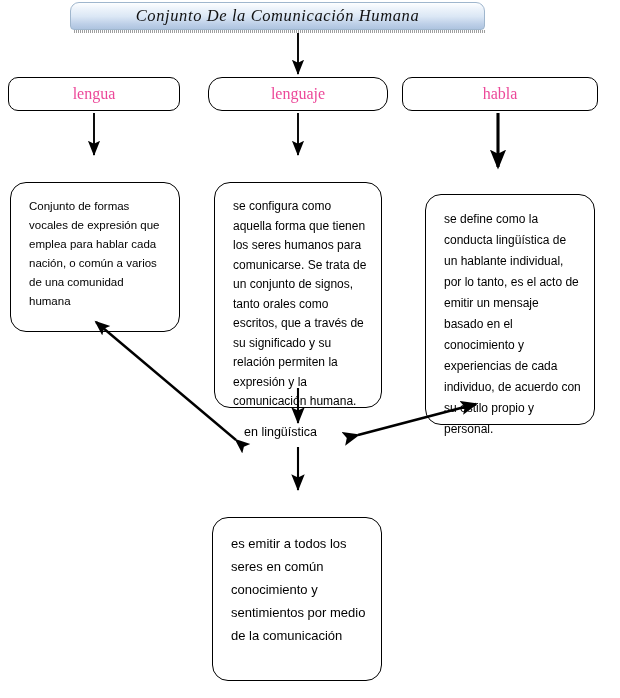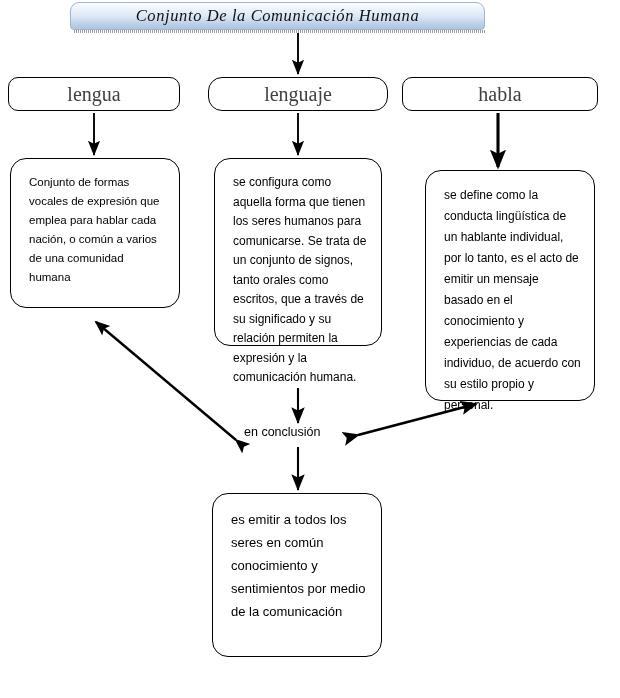--- a/index.html
+++ b/index.html
@@ -77,45 +77,46 @@
     box-sizing: border-box;
   }
   .head-node {
     border-radius: 10px;
     display: flex;
     align-items: center;
     justify-content: center;
   }
   .head-label {
     font-family: "Liberation Serif", serif;
-    font-size: 20px;
-    color: #404040;
+    font-size: 16px;
+    color: #ec4899;
   }
   .text-node {
     border-radius: 16px;
     padding: 14px 13px 10px 18px;
+    margin-top: 24px;
   }
   .body-text {
     font-family: "Liberation Sans", sans-serif;
     font-size: 11.5px;
     line-height: 19px;
     color: #000000;
     white-space: pre-line;
   }
 
   
   #head-lengua   { left: 8px;   top: 77px;  width: 172px; height: 34px; }
   #head-lenguaje { left: 208px; top: 77px;  width: 180px; height: 34px; border-radius: 14px; }
   #head-habla    { left: 402px; top: 77px;  width: 196px; height: 34px; }
 
   #box-lengua {
     left: 10px; top: 158px; width: 170px; height: 150px;
   }
   #box-lenguaje {
-    left: 214px; top: 158px; width: 168px; height: 188px;
+    left: 214px; top: 158px; width: 168px; height: 226px;
   }
   #box-habla {
     left: 425px; top: 170px; width: 170px; height: 231px;
   }
   #box-conclusion {
     left: 212px; top: 493px; width: 170px; height: 164px;
   }
   #box-lenguaje .body-text { font-size: 12px; line-height: 19.5px; }
   #box-habla    .body-text { font-size: 12px; line-height: 21px; }
   #box-conclusion .body-text { font-size: 13px; line-height: 23px; }
@@ -162,21 +163,21 @@
   </div>
 
   <div class="node text-node" id="box-habla">
     <div class="body-text">se define como la conducta lingüística de un hablante individual, por lo tanto, es el acto de emitir un mensaje basado en el conocimiento y experiencias de cada individuo, de acuerdo con su estilo propio y personal.</div>
   </div>
 
   <div class="node text-node" id="box-conclusion">
     <div class="body-text">es emitir a todos los seres en común conocimiento y sentimientos por medio de la comunicación</div>
   </div>
 
-  <div class="conn-label">en conclusión</div>
+  <div class="conn-label">en lingüística</div>
 
   <svg class="svg-layer" viewBox="0 0 620 698">
     <defs>
       <marker id="ah" markerWidth="9" markerHeight="9" refX="7.5" refY="3.2" orient="auto" markerUnits="strokeWidth">
         <path d="M0,0 L8,3.2 L0,6.4 L1.6,3.2 z" fill="#000000"></path>
       </marker>
       <marker id="ah-thick" markerWidth="7" markerHeight="7" refX="5.6" refY="2.6" orient="auto" markerUnits="strokeWidth">
         <path d="M0,0 L6.4,2.6 L0,5.2 L1.3,2.6 z" fill="#000000"></path>
       </marker>
       <marker id="ah-start" markerWidth="9" markerHeight="9" refX="1.0" refY="3.2" orient="auto" markerUnits="strokeWidth">

